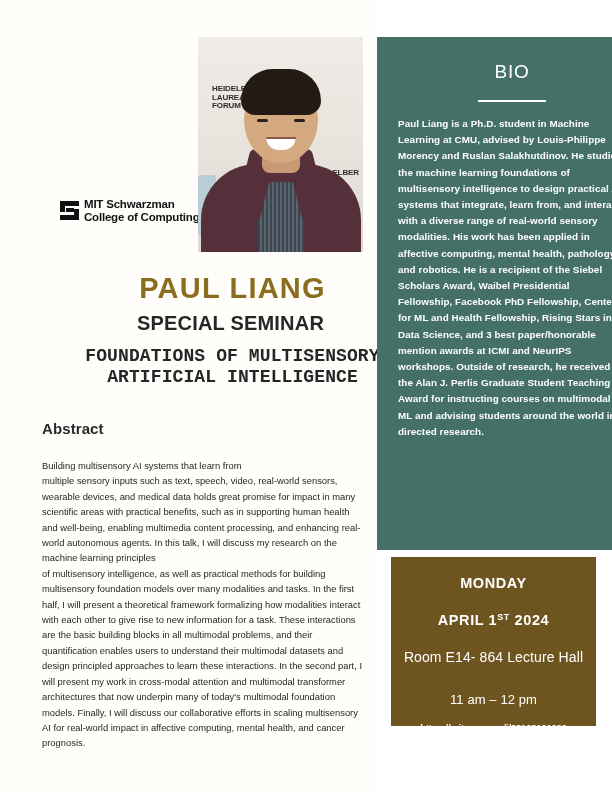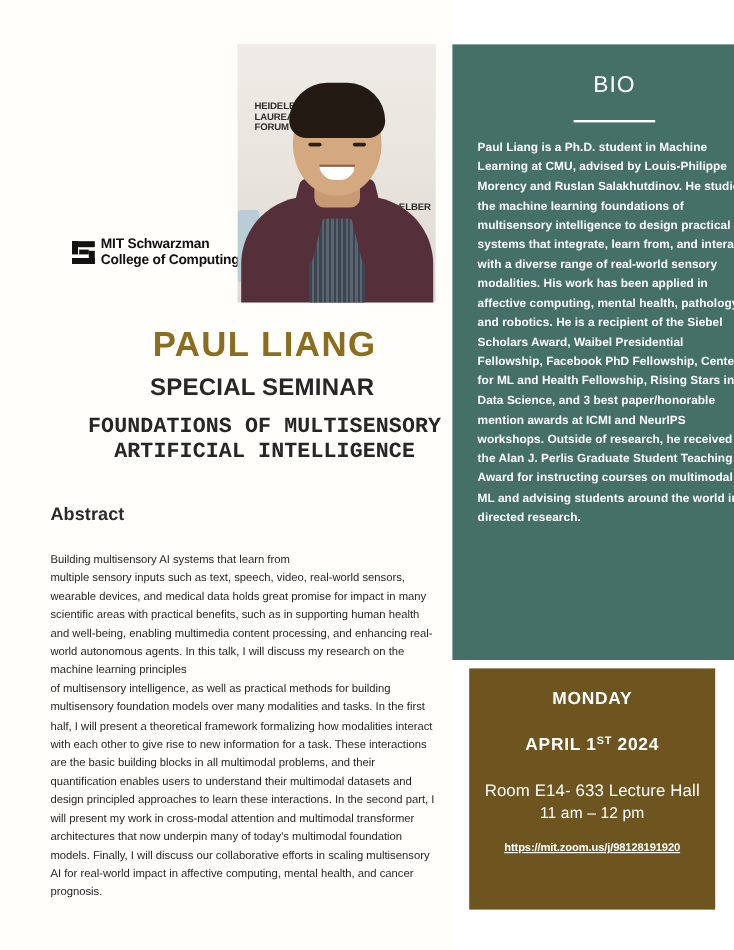--- a/index.html
+++ b/index.html
@@ -244,21 +244,21 @@
     transform: translateX(-50%);
     width: 30px; height: 11px;
     background: #ffffff;
     border-radius: 0 0 16px 16px;
     border-top: 2px solid #8d5b46;
   }
 
   
   #title-block {
     position: absolute;
-    left: 0;
+    left: 12px;
     top: 272px;
     width: 377px;
     text-align: center;
     padding-left: 32px;
   }
   #speaker-name {
     font-family: "Liberation Sans", sans-serif;
     font-weight: bold;
     font-size: 29px;
     letter-spacing: 1.2px;
@@ -345,21 +345,21 @@
     letter-spacing: 0.05px;
     text-align: left;
   }
 
   
   #event-box {
     position: absolute;
     left: 391px;
     top: 557px;
     width: 205px;
-    height: 201px;
+    height: 169px;
     background: #6e5520;
     text-align: center;
   }
   #event-box .line {
     font-family: "Liberation Sans", sans-serif;
     color: #ffffff;
   }
   #event-day {
     margin-top: 18px;
     font-size: 14.5px;
@@ -377,21 +377,21 @@
     vertical-align: 5px;
     text-align: center;
   }
   #event-room {
     margin-top: 21px;
     font-size: 14px;
     font-weight: normal;
     letter-spacing: 0.1px;
   }
   #event-time {
-    margin-top: 4px;
+    margin-top: 27px;
     font-size: 13px;
     font-weight: normal;
     letter-spacing: 0.1px;
   }
   #event-zoom-label {
     margin-top: 22px;
     font-size: 13.5px;
     font-weight: bold;
     text-decoration: underline;
     display: inline-block;
@@ -458,16 +458,16 @@
 
 <div id="bio-panel">
   <div id="bio-heading">BIO</div>
   <div id="bio-divider"></div>
   <div id="bio-text">Paul Liang is a Ph.D. student in Machine Learning at CMU, advised by Louis-Philippe Morency and Ruslan Salakhutdinov. He studies the machine learning foundations of multisensory intelligence to design practical AI systems that integrate, learn from, and interact with a diverse range of real-world sensory modalities. His work has been applied in affective computing, mental health, pathology, and robotics. He is a recipient of the Siebel Scholars Award, Waibel Presidential Fellowship, Facebook PhD Fellowship, Center for ML and Health Fellowship, Rising Stars in Data Science, and 3 best paper/honorable mention awards at ICMI and NeurIPS workshops. Outside of research, he received the Alan J. Perlis Graduate Student Teaching Award for instructing courses on multimodal ML and advising students around the world in directed research.</div>
 </div>
 
 <div id="event-box">
   <div class="line" id="event-day">MONDAY</div>
   <div class="line" id="event-date"><span>APRIL 1</span><sup>ST</sup><span> 2024</span></div>
-  <div class="line" id="event-room">Room E14- 633 Lecture Hall</div>
+  <div class="line" id="event-room">Room E14- 864 Lecture Hall</div>
   <div class="line" id="event-time">11 am – 12 pm</div>
   <div class="line" id="event-zoom-url">https://mit.zoom.us/j/98128191920</div>
 </div>
 
 </body></html>

